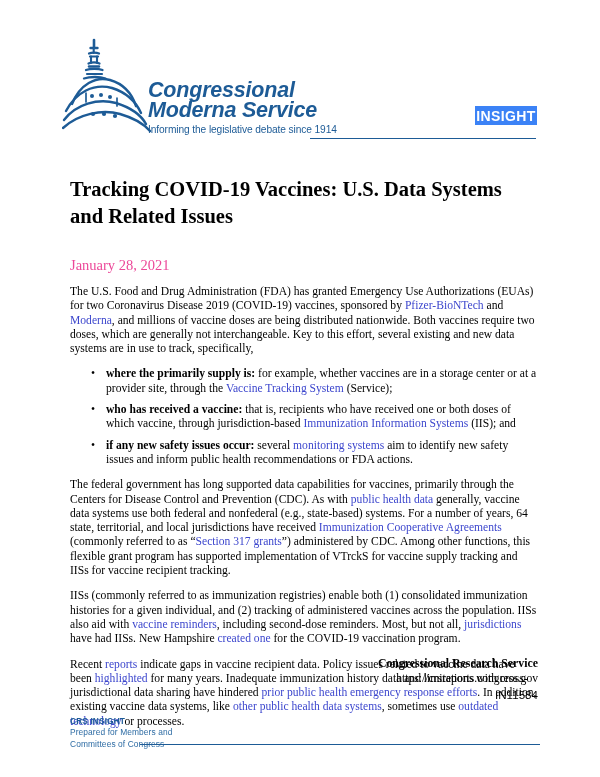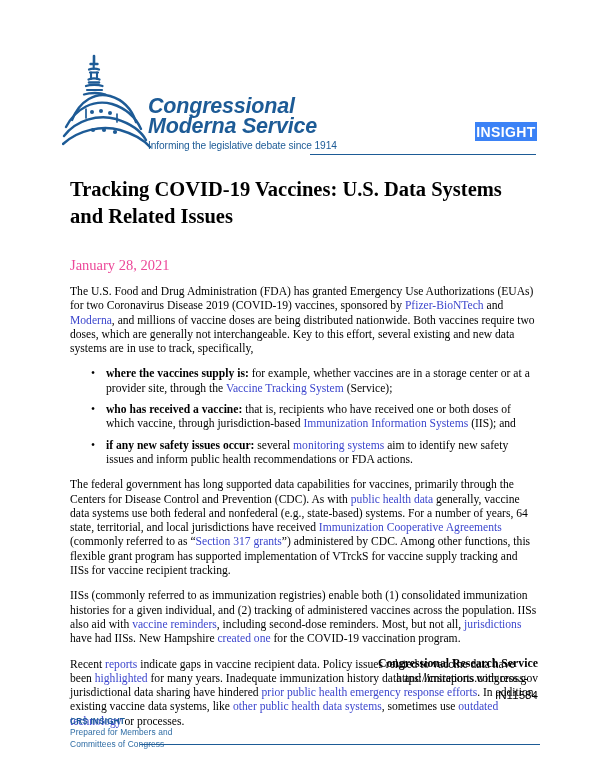--- a/index.html
+++ b/index.html
@@ -24,21 +24,20 @@
     background: #ffffff;
   }
 
   
   .header {
     position: absolute;
     left: 0;
     top: 0;
     width: 584px;
     height: 165px;
-    margin-top: 16px;
   }
   .logo-block {
     position: absolute;
     left: 62px;
     top: 36px;
     width: 300px;
     height: 108px;
   }
   .logo-mark {
     position: absolute;
@@ -278,21 +277,21 @@
   <div class="content">
 
     <h1 class="doc-title">Tracking COVID-19 Vaccines: U.S. Data Systems and Related Issues</h1>
 
     <div class="doc-date">January 28, 2021</div>
 
     <p class="body-text"><span>The U.S. Food and Drug Administration (FDA) has granted Emergency Use Authorizations (EUAs) for two Coronavirus Disease 2019 (COVID-19) vaccines, sponsored by </span><a class="lnk" href="#">Pfizer-BioNTech</a><span> and </span><a class="lnk" href="#">Moderna</a><span>, and millions of vaccine doses are being distributed nationwide. Both vaccines require two doses, which are generally not interchangeable. Key to this effort, several existing and new data systems are in use to track, specifically,</span></p>
 
     <ul class="bullets">
       <li>
-        <span class="bullet-dot">•</span><span class="lead">where the vaccines supply is:</span><span> for example, whether vaccines are in a storage center or at a provider site, through the </span><a class="lnk" href="#">Vaccine Tracking System</a><span> (Service);</span>
+        <span class="bullet-dot">•</span><span class="lead">where the primarily supply is:</span><span> for example, whether vaccines are in a storage center or at a provider site, through the </span><a class="lnk" href="#">Vaccine Tracking System</a><span> (Service);</span>
       </li>
       <li>
         <span class="bullet-dot">•</span><span class="lead">who has received a vaccine:</span><span> that is, recipients who have received one or both doses of which vaccine, through jurisdiction-based </span><a class="lnk" href="#">Immunization Information Systems</a><span> (IIS); and</span>
       </li>
       <li>
         <span class="bullet-dot">•</span><span class="lead">if any new safety issues occur:</span><span> several </span><a class="lnk" href="#">monitoring systems</a><span> aim to identify new safety issues and inform public health recommendations or FDA actions.</span>
       </li>
     </ul>
 
     <p class="body-text"><span>The federal government has long supported data capabilities for vaccines, primarily through the Centers for Disease Control and Prevention (CDC). As with </span><a class="lnk" href="#">public health data</a><span> generally, vaccine data systems use both federal and nonfederal (e.g., state-based) systems. For a number of years, 64 state, territorial, and local jurisdictions have received </span><a class="lnk" href="#">Immunization Cooperative Agreements</a><span> (commonly referred to as “</span><a class="lnk" href="#">Section 317 grants</a><span>”) administered by CDC. Among other functions, this flexible grant program has supported implementation of VTrckS for vaccine supply tracking and IISs for vaccine recipient tracking.</span></p>

